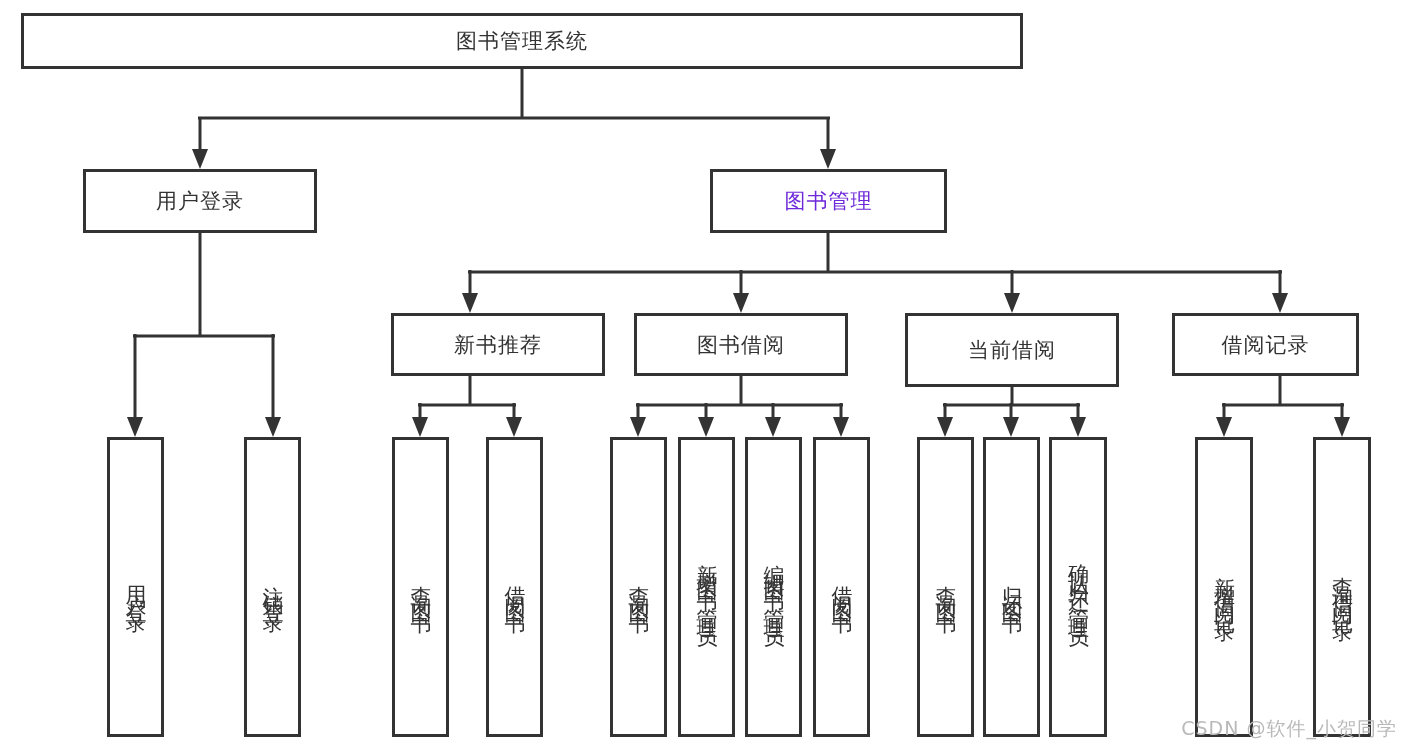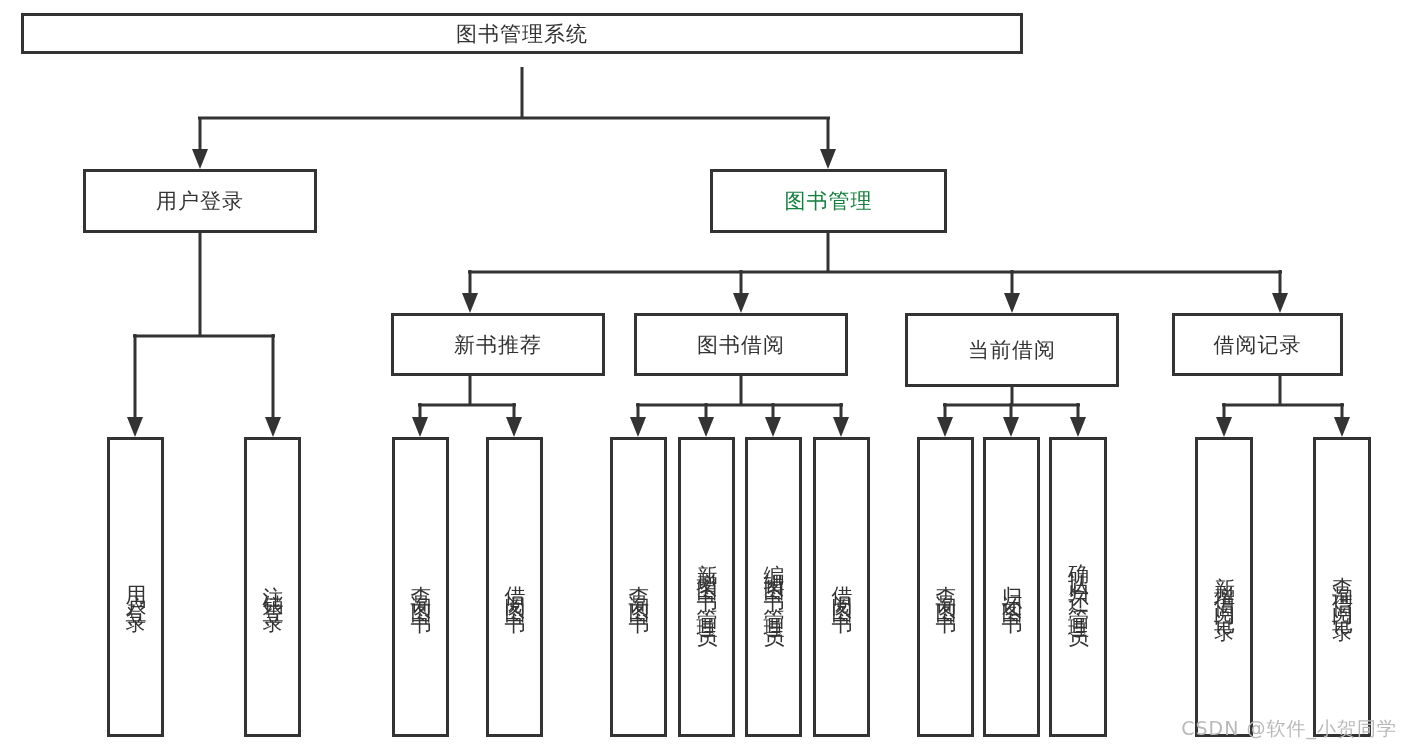--- a/index.html
+++ b/index.html
@@ -130,41 +130,41 @@
     <g>
       <line x1="1280" y1="376" x2="1280" y2="405" style="stroke: rgb(51, 51, 51);"></line>
       <line x1="1222" y1="405" x2="1344" y2="405" style="stroke: rgb(51, 51, 51);"></line>
       <line x1="1224" y1="403" x2="1224" y2="419" style="stroke: rgb(51, 51, 51);"></line>
       <polygon points="1216,417 1232,417 1224,437" style="fill: rgb(51, 51, 51);"></polygon>
       <line x1="1342" y1="403" x2="1342" y2="419" style="stroke: rgb(51, 51, 51);"></line>
       <polygon points="1334,417 1350,417 1342,437" style="fill: rgb(51, 51, 51);"></polygon>
     </g>
   </svg>
 
-  <div class="node" style="left: 21px; top: 13px; width: 1002px; height: 41px; border-color: rgb(51, 51, 51); color: rgb(51, 51, 51); background: rgb(255, 255, 255);">
+  <div class="node" style="left: 21px; top: 13px; width: 1002px; height: 56px; border-color: rgb(51, 51, 51); color: rgb(51, 51, 51); background: rgb(255, 255, 255);">
     <span class="h-label">图书管理系统</span>
   </div>
 
   <div class="node" style="left: 83px; top: 169px; width: 234px; height: 64px; border-color: rgb(51, 51, 51); color: rgb(51, 51, 51); background: rgb(255, 255, 255);">
     <span class="h-label">用户登录</span>
   </div>
-  <div class="node" style="left: 710px; top: 169px; width: 237px; height: 64px; border-color: rgb(51, 51, 51); color: #15803d; background: rgb(255, 255, 255);">
+  <div class="node" style="left: 710px; top: 169px; width: 237px; height: 64px; border-color: rgb(51, 51, 51); color: #6d28d9; background: rgb(255, 255, 255);">
     <span class="h-label">图书管理</span>
   </div>
 
   <div class="node" style="left: 363px; top: 313px; width: 214px; height: 63px; border-color: rgb(51, 51, 51); color: rgb(51, 51, 51); background: rgb(255, 255, 255); margin-left: 28px;">
     <span class="h-label">新书推荐</span>
   </div>
   <div class="node" style="left: 634px; top: 313px; width: 214px; height: 63px; border-color: rgb(51, 51, 51); color: rgb(51, 51, 51); background: rgb(255, 255, 255); text-align: right;">
     <span class="h-label">图书借阅</span>
   </div>
   <div class="node" style="left: 905px; top: 313px; width: 214px; height: 74px; border-color: rgb(51, 51, 51); color: rgb(51, 51, 51); background: rgb(255, 255, 255);">
     <span class="h-label">当前借阅</span>
   </div>
-  <div class="node" style="left: 1172px; top: 313px; width: 171px; height: 63px; border-color: rgb(51, 51, 51); color: rgb(51, 51, 51); background: rgb(255, 255, 255);">
+  <div class="node" style="left: 1172px; top: 313px; width: 187px; height: 63px; border-color: rgb(51, 51, 51); color: rgb(51, 51, 51); background: rgb(255, 255, 255);">
     <span class="h-label">借阅记录</span>
   </div>
 
   <div class="node" style="left: 107px; top: 437px; width: 57px; height: 300px; border-color: rgb(51, 51, 51); color: rgb(51, 51, 51); background: rgb(255, 255, 255);">
     <span class="v-label">用户登录</span>
   </div>
   <div class="node" style="left: 244px; top: 437px; width: 57px; height: 300px; border-color: rgb(51, 51, 51); color: rgb(51, 51, 51); background: rgb(255, 255, 255);">
     <span class="v-label">注销登录</span>
   </div>
 

